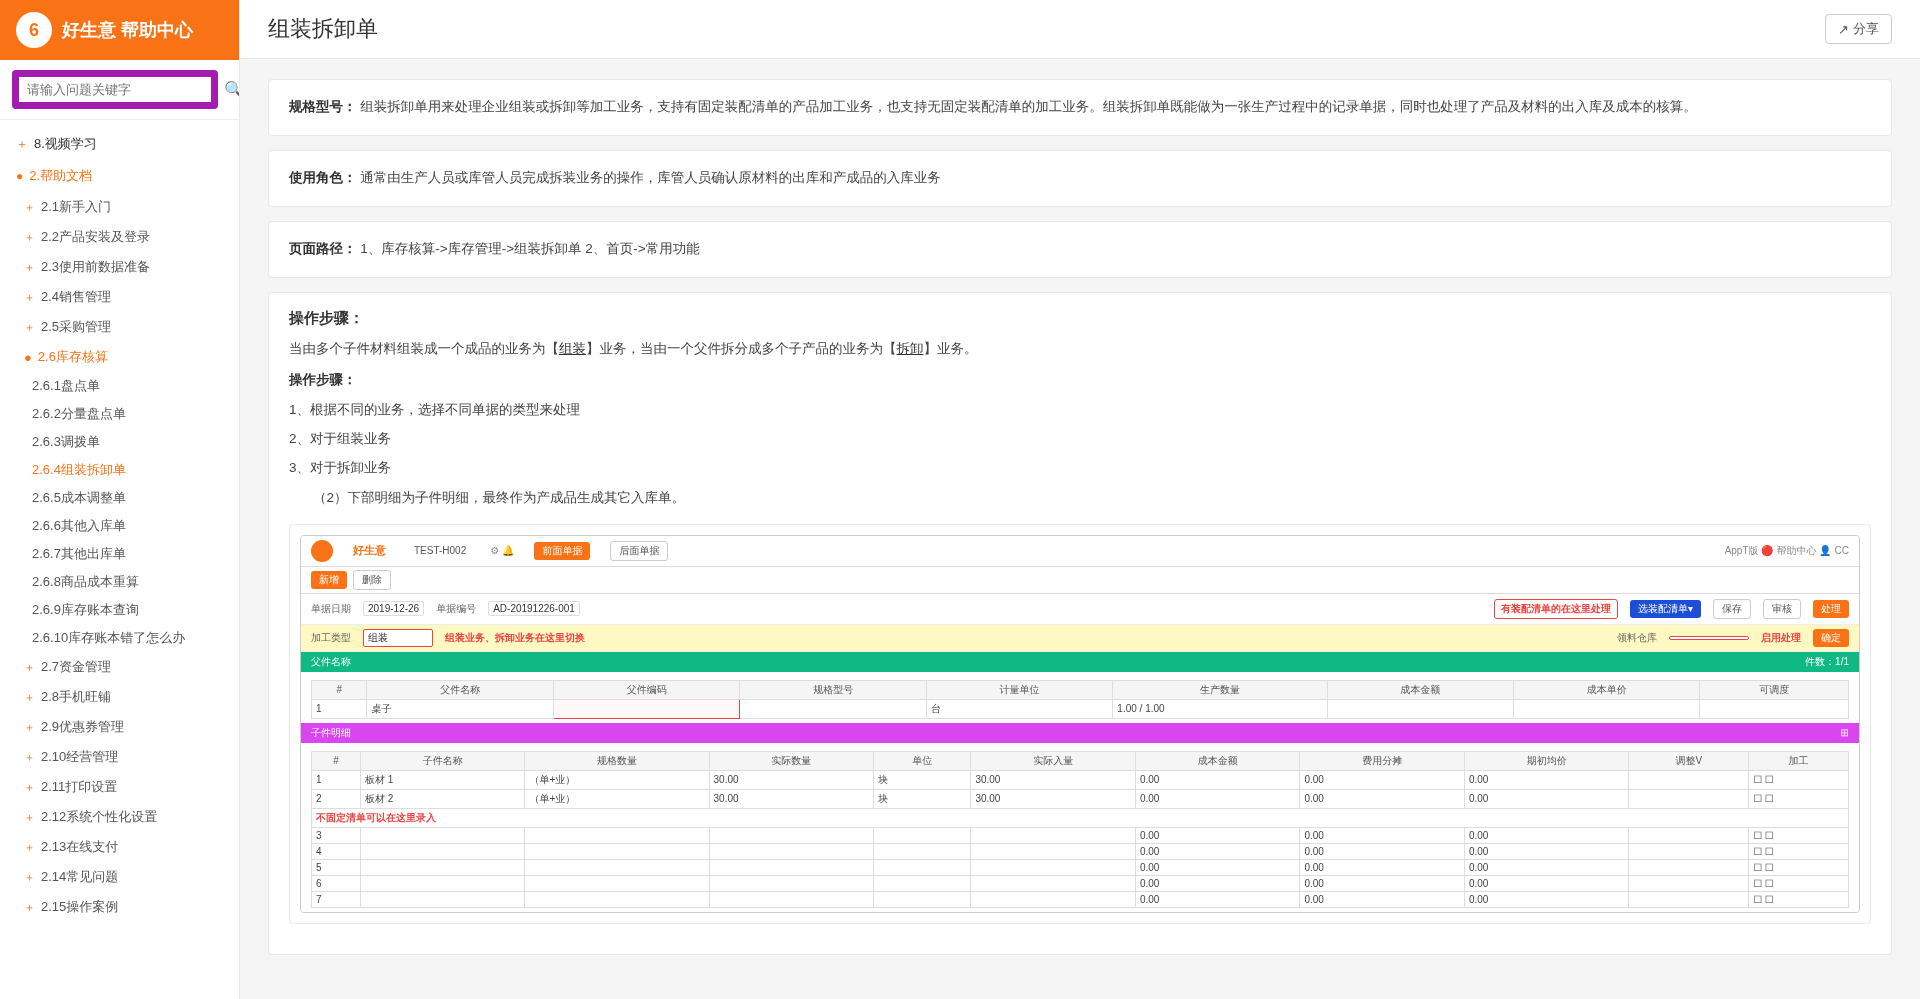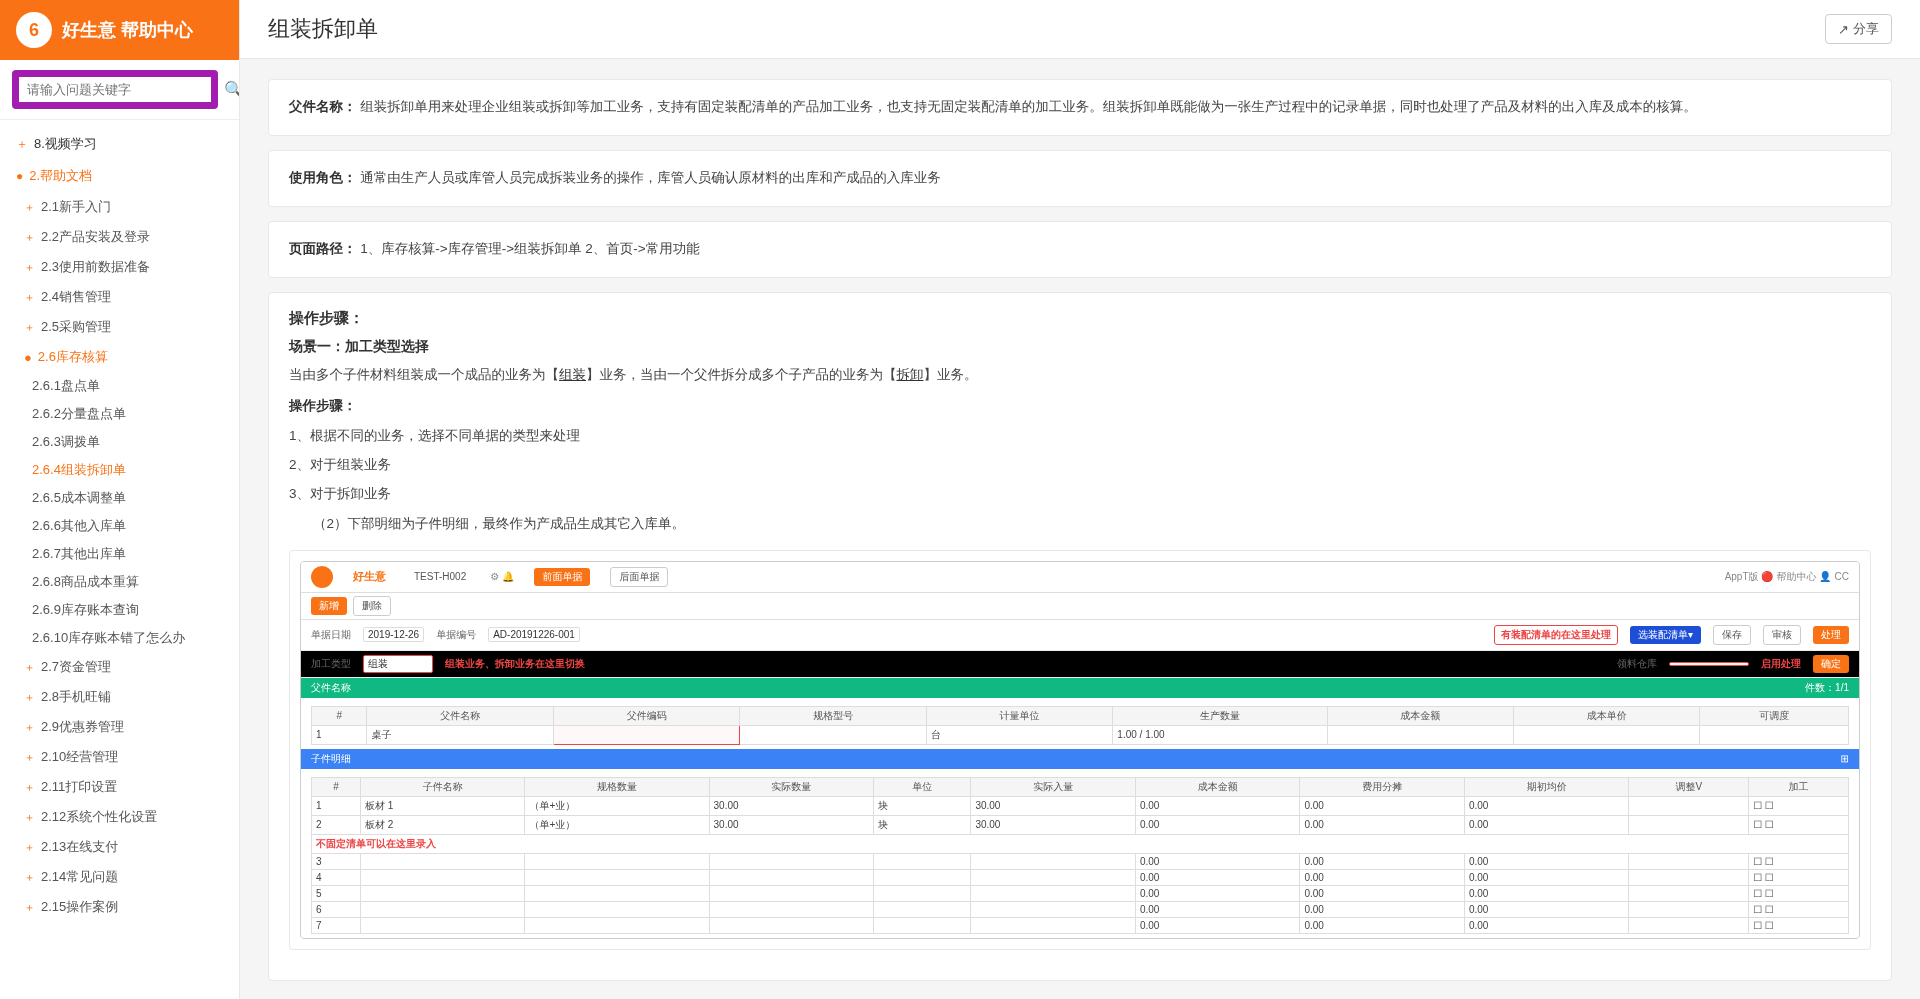--- a/index.html
+++ b/index.html
@@ -334,37 +334,36 @@
   <div class="main-header">
     <h1 class="main-header-title">组装拆卸单</h1>
     <button class="share-btn">
       <span>↗</span>
       <span>分享</span>
     </button>
   </div>
   <div class="main-body">
 
     <div class="info-card">
-      <span class="label">父件名称：</span>
+      <span class="label">规格型号：</span>
       <span>组装拆卸单用来处理企业组装或拆卸等加工业务，支持有固定装配清单的产品加工业务，也支持无固定装配清单的加工业务。组装拆卸单既能做为一张生产过程中的记录单据，同时也处理了产品及材料的出入库及成本的核算。</span>
     </div>
 
     <div class="info-card">
       <span class="label">使用角色：</span>
       <span>通常由生产人员或库管人员完成拆装业务的操作，库管人员确认原材料的出库和产成品的入库业务</span>
     </div>
 
     <div class="info-card">
       <span class="label">页面路径：</span>
       <span>1、库存核算-&gt;库存管理-&gt;组装拆卸单  2、首页-&gt;常用功能</span>
     </div>
 
     <div class="steps-card">
       <div class="section-title">操作步骤：</div>
-      <div class="scene-title">场景一：加工类型选择</div>
       <div class="steps-intro">
         当由多个子件材料组装成一个成品的业务为【<span style="text-decoration:underline;color:#333;">组装</span>】业务，当由一个父件拆分成多个子产品的业务为【<span style="text-decoration:underline;color:#333;">拆卸</span>】业务。
       </div>
       <div class="section-title" style="font-size:13.5px; font-weight:bold;">操作步骤：</div>
       <div class="step-item">1、根据不同的业务，选择不同单据的类型来处理</div>
       <div class="step-item">2、对于组装业务</div>
       <div class="step-sub">
       </div>
       <div class="step-item">3、对于拆卸业务</div>
       <div class="step-sub">
@@ -397,21 +396,21 @@
             <span class="mock-input" style="display:inline-block;">AD-20191226-001</span>
 
             <span style="flex:1;"></span>
             <span style="color:#e44; font-size:10px; font-weight:bold; border:1px solid #e44; padding:2px 6px; border-radius:3px;">有装配清单的在这里处理</span>
             <button class="mock-btn-orange" style="background:#1d4ed8;">选装配清单▾</button>
             <button class="mock-btn-outline">保存</button>
             <button class="mock-btn-outline">审核</button>
             <button class="mock-btn-orange">处理</button>
           </div>
 
-          <div style="background:#000000; padding:4px 10px; border-bottom:1px solid #eee; display:flex; align-items:center; gap:12px;">
+          <div style="background:#fef9c3; padding:4px 10px; border-bottom:1px solid #eee; display:flex; align-items:center; gap:12px;">
             <span style="font-size:10px;color:#666;">加工类型</span>
             <span class="mock-input-red" style="display:inline-block;min-width:70px;">组装</span>
             <span style="color:#e44; font-size:10px; font-weight:bold;">组装业务、拆卸业务在这里切换</span>
             <span style="flex:1;"></span>
             <span style="font-size:10px;color:#666;">领料仓库</span>
             <span class="mock-input" style="display:inline-block;min-width:80px;border:1px solid #e44;"></span>
             <span style="color:#e44; font-size:10px; font-weight:bold;">启用处理</span>
             <button class="mock-btn-orange">确定</button>
           </div>
 
@@ -445,21 +444,21 @@
                   <td>台</td>
                   <td>1.00 / 1.00</td>
                   <td></td>
                   <td></td>
                   <td></td>
                 </tr>
               </tbody>
             </table>
           </div>
 
-          <div style="background:#3b82f6; color:#fff; padding:3px 10px; font-size:10px; display:flex; align-items:center;">
+          <div style="background:#d946ef; color:#fff; padding:3px 10px; font-size:10px; display:flex; align-items:center;">
             <span>子件明细</span>
             <span style="flex:1;"></span>
             <span>⊞</span>
           </div>
 
           <div style="padding:4px 10px; background:#fff;">
             <table class="mock-table">
               <thead>
                 <tr>
                   <th>#</th>

